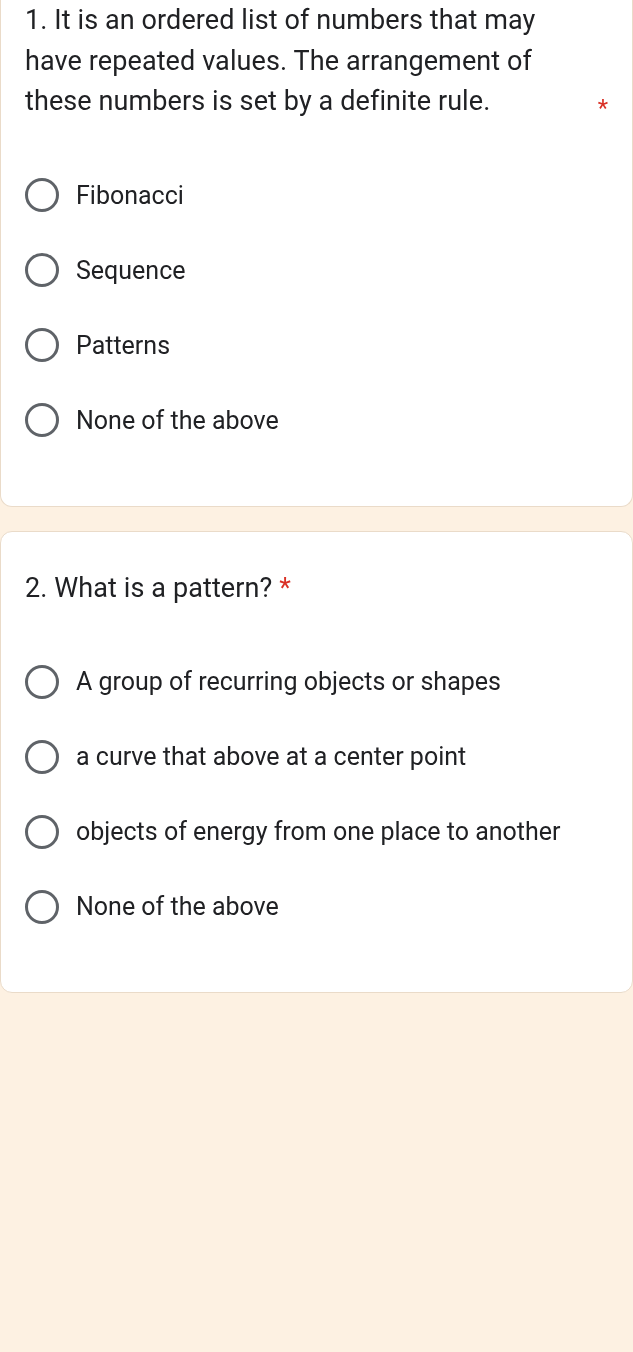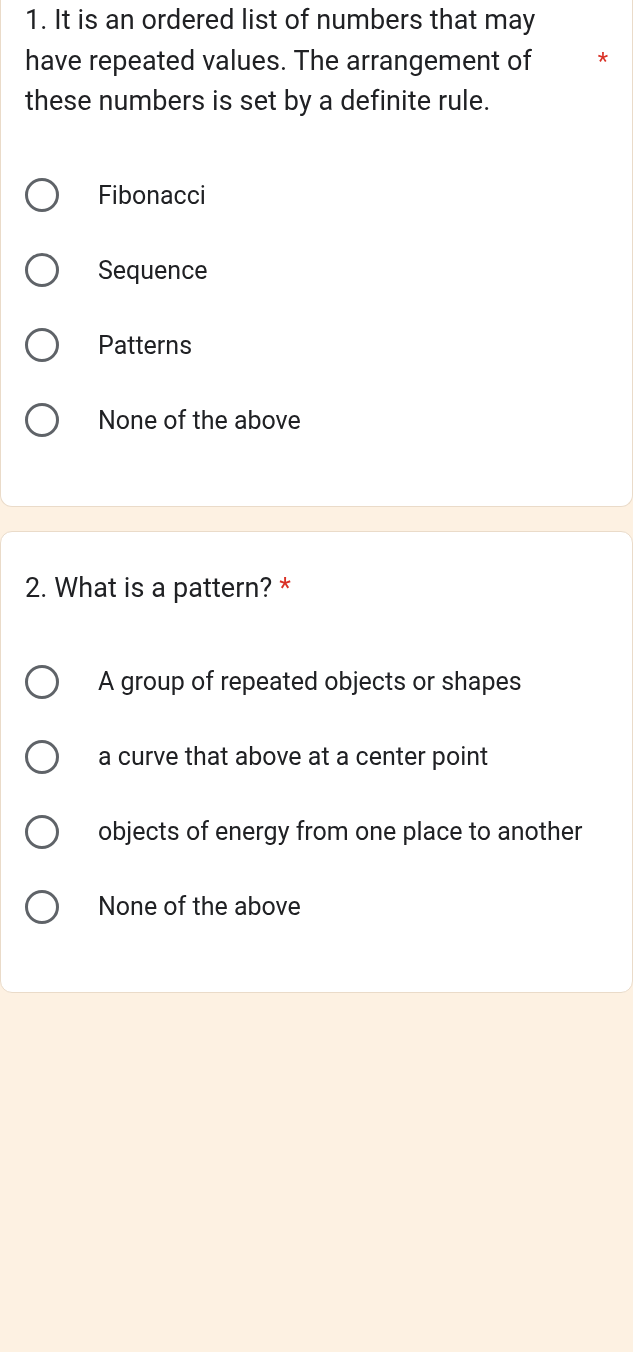--- a/index.html
+++ b/index.html
@@ -19,21 +19,21 @@
   }
   .card.second {
     border-radius: 12px;
     border-top: 1px solid #eadbc9;
     padding-top: 36px;
     margin-bottom: 12px;
   }
   .question-row {
     display: flex;
     justify-content: space-between;
-    align-items: center;
+    align-items: flex-end;
     gap: 8px;
   }
   .question-text {
     font-size: 27px;
     line-height: 1.5;
     font-weight: 400;
     color: #202124;
     letter-spacing: 0.1px;
     flex: 1;
   }
@@ -43,21 +43,21 @@
   }
   .asterisk-inline {
     color: #d93025;
   }
   .options {
     margin-top: 36px;
   }
   .option {
     display: flex;
     align-items: center;
-    gap: 39px;
+    gap: 17px;
     padding: 20px 0;
     cursor: pointer;
   }
   .radio-circle {
     width: 34px;
     height: 34px;
     min-width: 34px;
     border: 3px solid #5f6368;
     border-radius: 50%;
     flex: none;
@@ -99,21 +99,21 @@
 <div class="card second">
   <div class="question-row">
     <div class="question-text">
       <span>2. What is a pattern?</span>
       <span class="asterisk-inline">*</span>
     </div>
   </div>
   <div class="options">
     <label class="option">
       <span class="radio-circle"></span>
-      <span class="option-label">A group of repeated objects or shapes</span>
+      <span class="option-label">A group of recurring objects or shapes</span>
     </label>
     <label class="option">
       <span class="radio-circle"></span>
       <span class="option-label">a curve that above at a center point</span>
     </label>
     <label class="option">
       <span class="radio-circle"></span>
       <span class="option-label">objects of energy from one place to another</span>
     </label>
     <label class="option">

